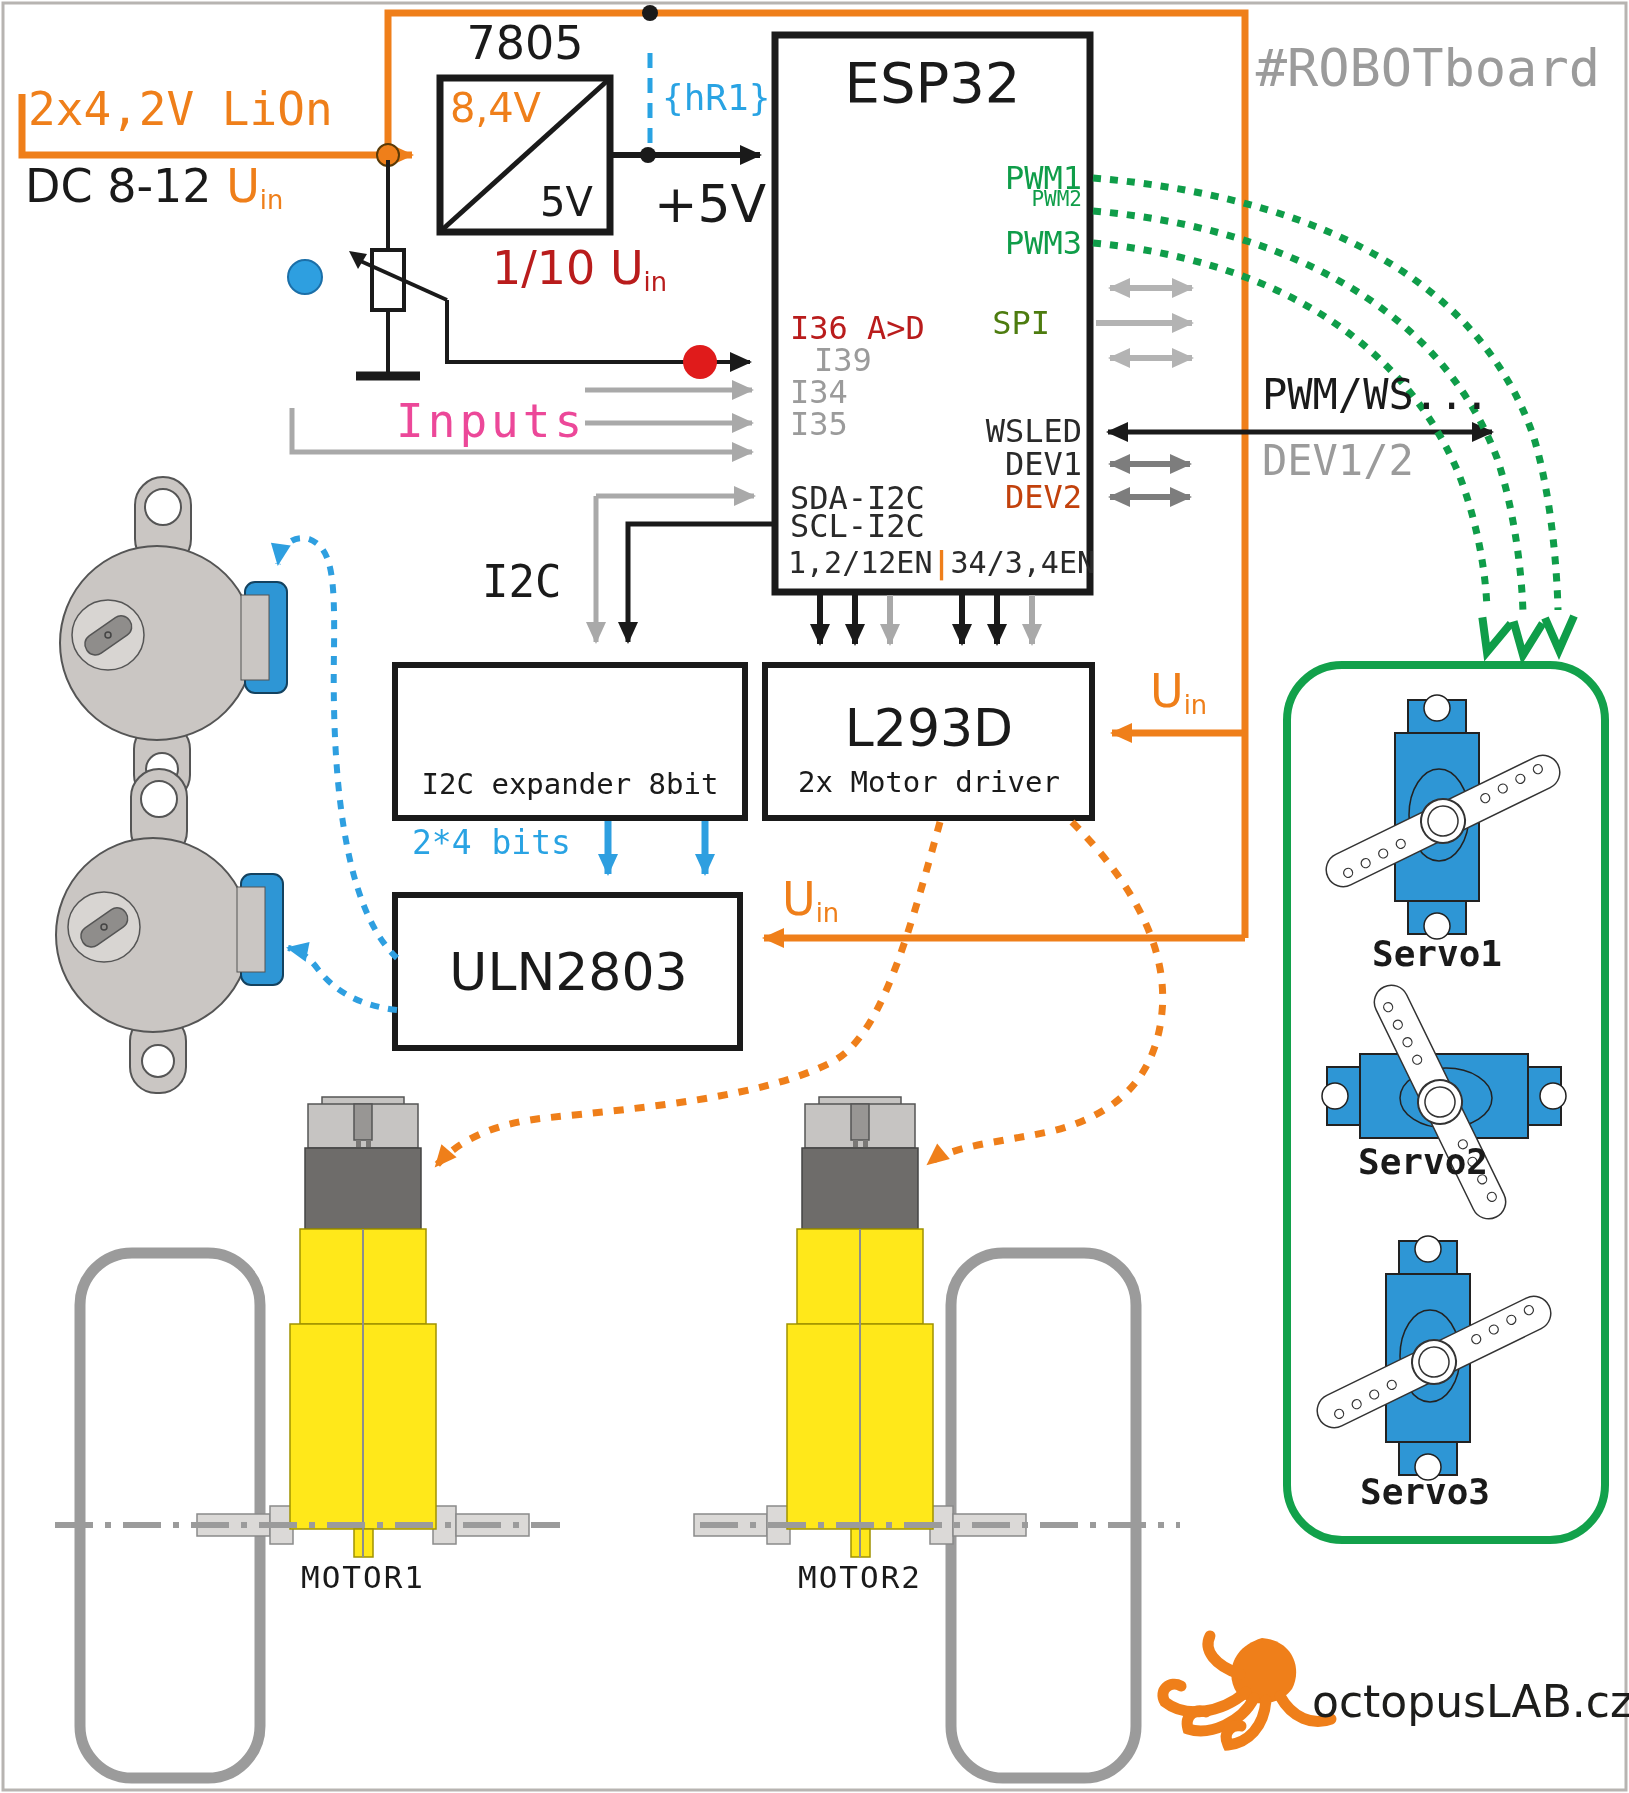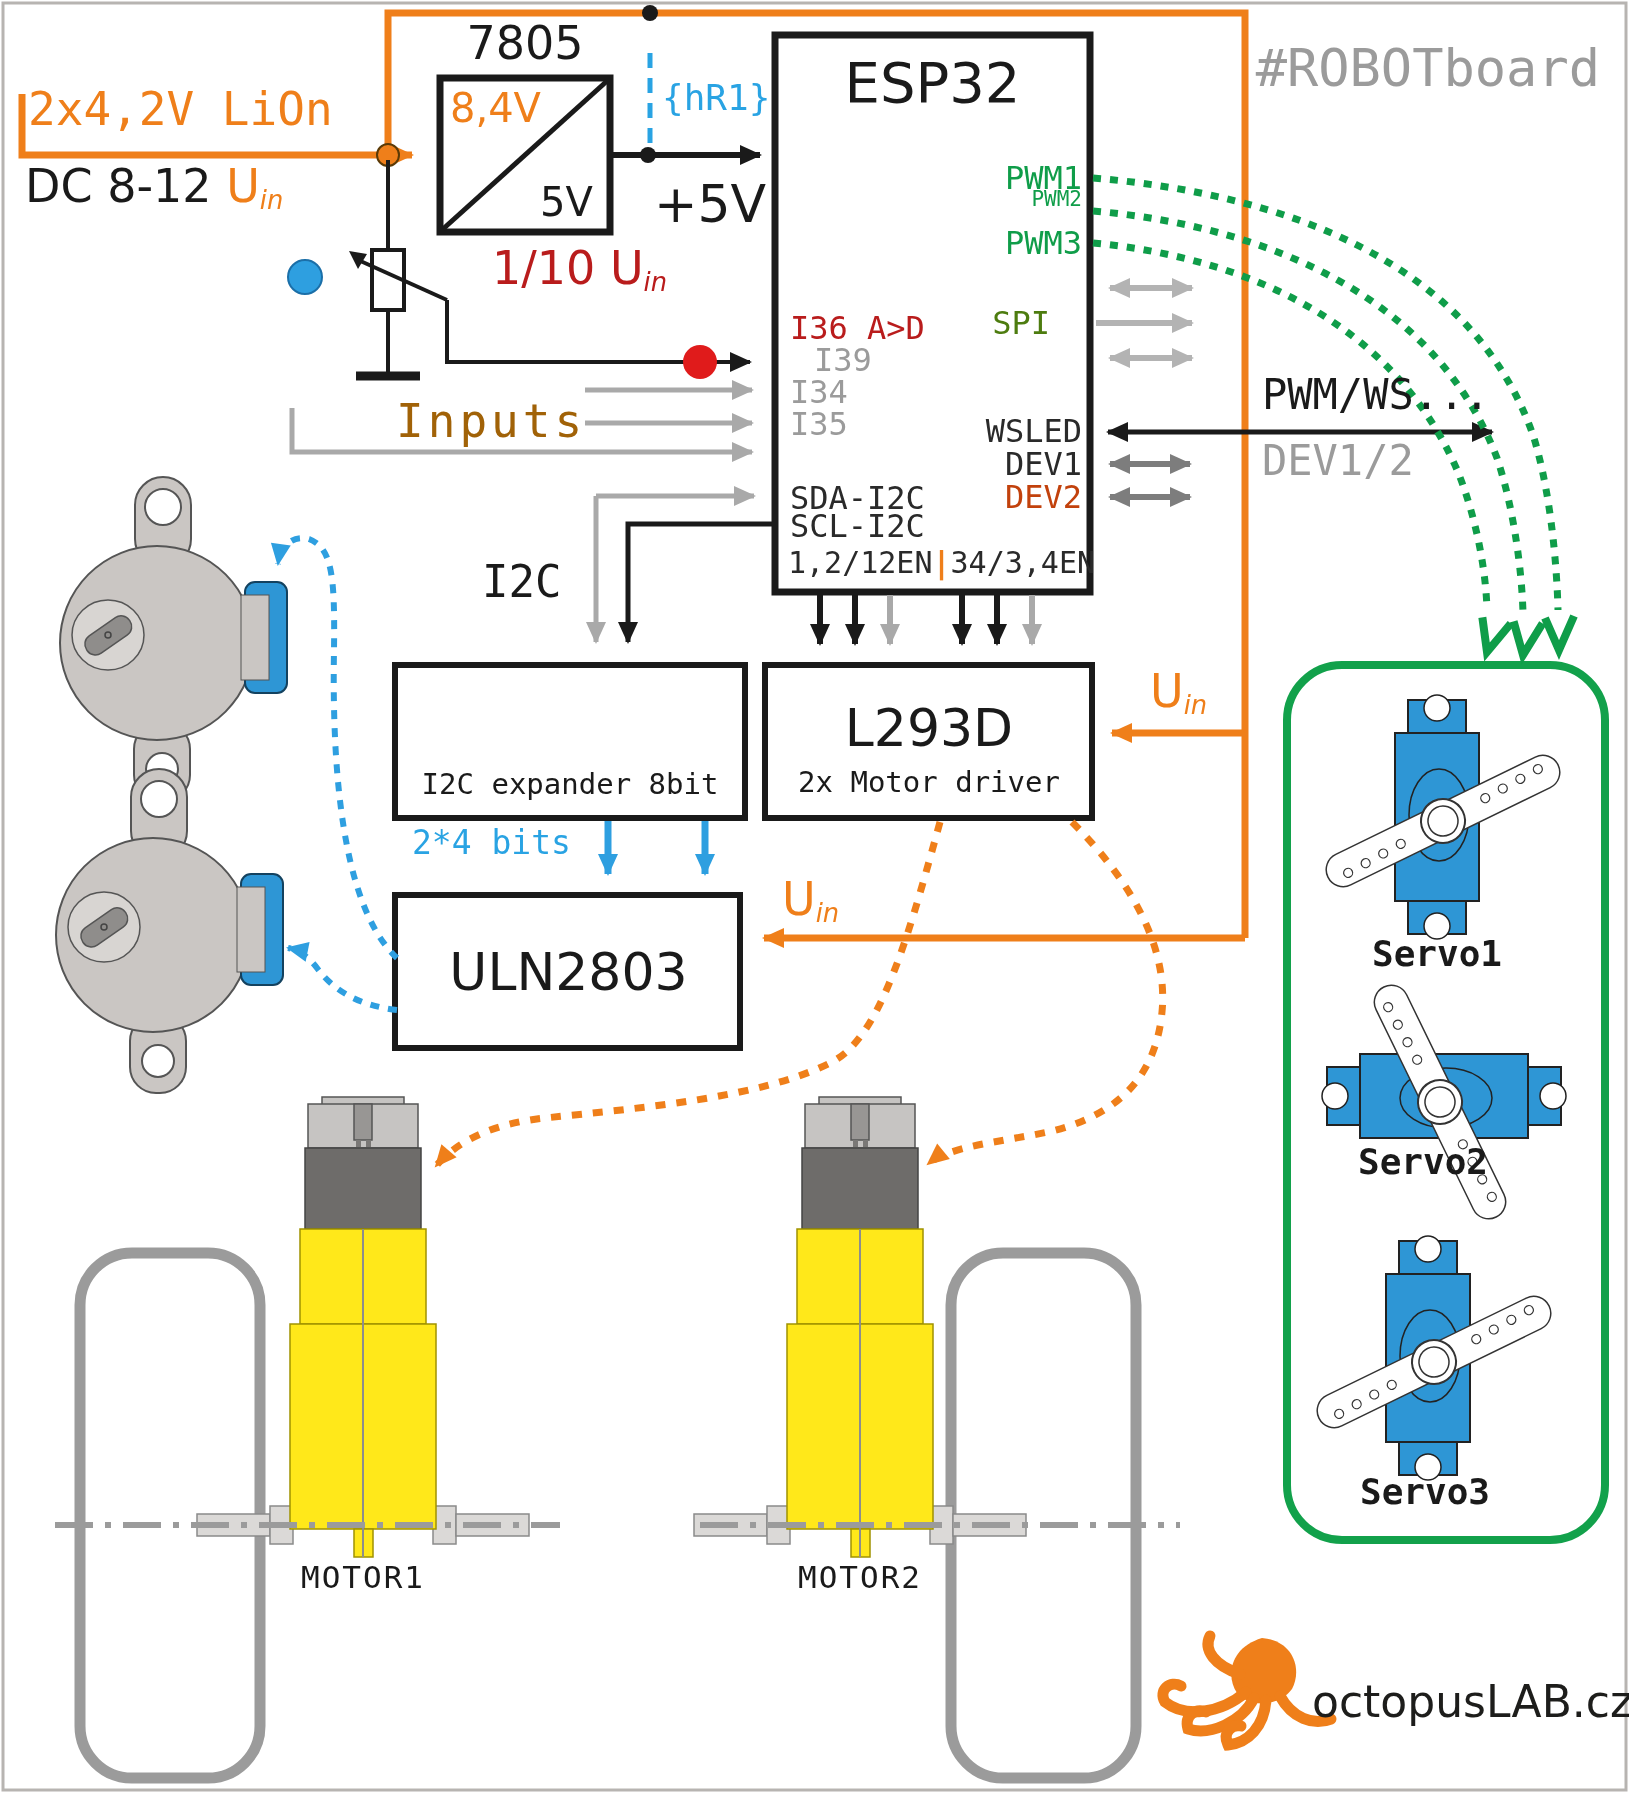--- a/index.html
+++ b/index.html
@@ -4,23 +4,23 @@
 <style>
   html,body{margin:0;padding:0;background:#fff;}
   #canvas{position:relative;width:1629px;height:1793px;background:#ffffff;overflow:hidden;
           font-family:"DejaVu Sans Mono","Liberation Mono",monospace;}
   svg{position:absolute;left:0;top:0;}
   .lbl{position:absolute;white-space:nowrap;line-height:1;color:#1a1a1a;}
   .sans{font-family:"DejaVu Sans","Liberation Sans",sans-serif;}
   .mono{font-family:"DejaVu Sans Mono","Liberation Mono",monospace;}
   .ctr{text-align:center;}
   .rgt{text-align:right;}
-  .sub{font-size:0.56em;vertical-align:-0.28em;font-style:italic;}
+  .sub{font-size:0.56em;vertical-align:-0.28em;}
   .orange{color:#ef7f1a;} .red{color:#b91c1c;} .blue{color:#29a3e3;}
-  .green{color:#0f9d49;} .gray{color:#a16207;} .lgray{color:#4d7c0f;} .dim{color:#9b9b9b;}
+  .green{color:#0f9d49;} .gray{color:#ec4899;} .lgray{color:#4d7c0f;} .dim{color:#9b9b9b;}
 </style>
 </head>
 <body>
 
 <div id="canvas">
 
 <svg width="1629" height="1793" viewBox="0 0 1629 1793">
   <defs>
     <marker id="ah-o" viewBox="0 0 12 12" refX="10" refY="6" markerWidth="26" markerHeight="24" orient="auto-start-reverse" markerUnits="userSpaceOnUse">
           <path d="M0,1 L11,6 L0,11 z" fill="#ef7f1a"></path>

